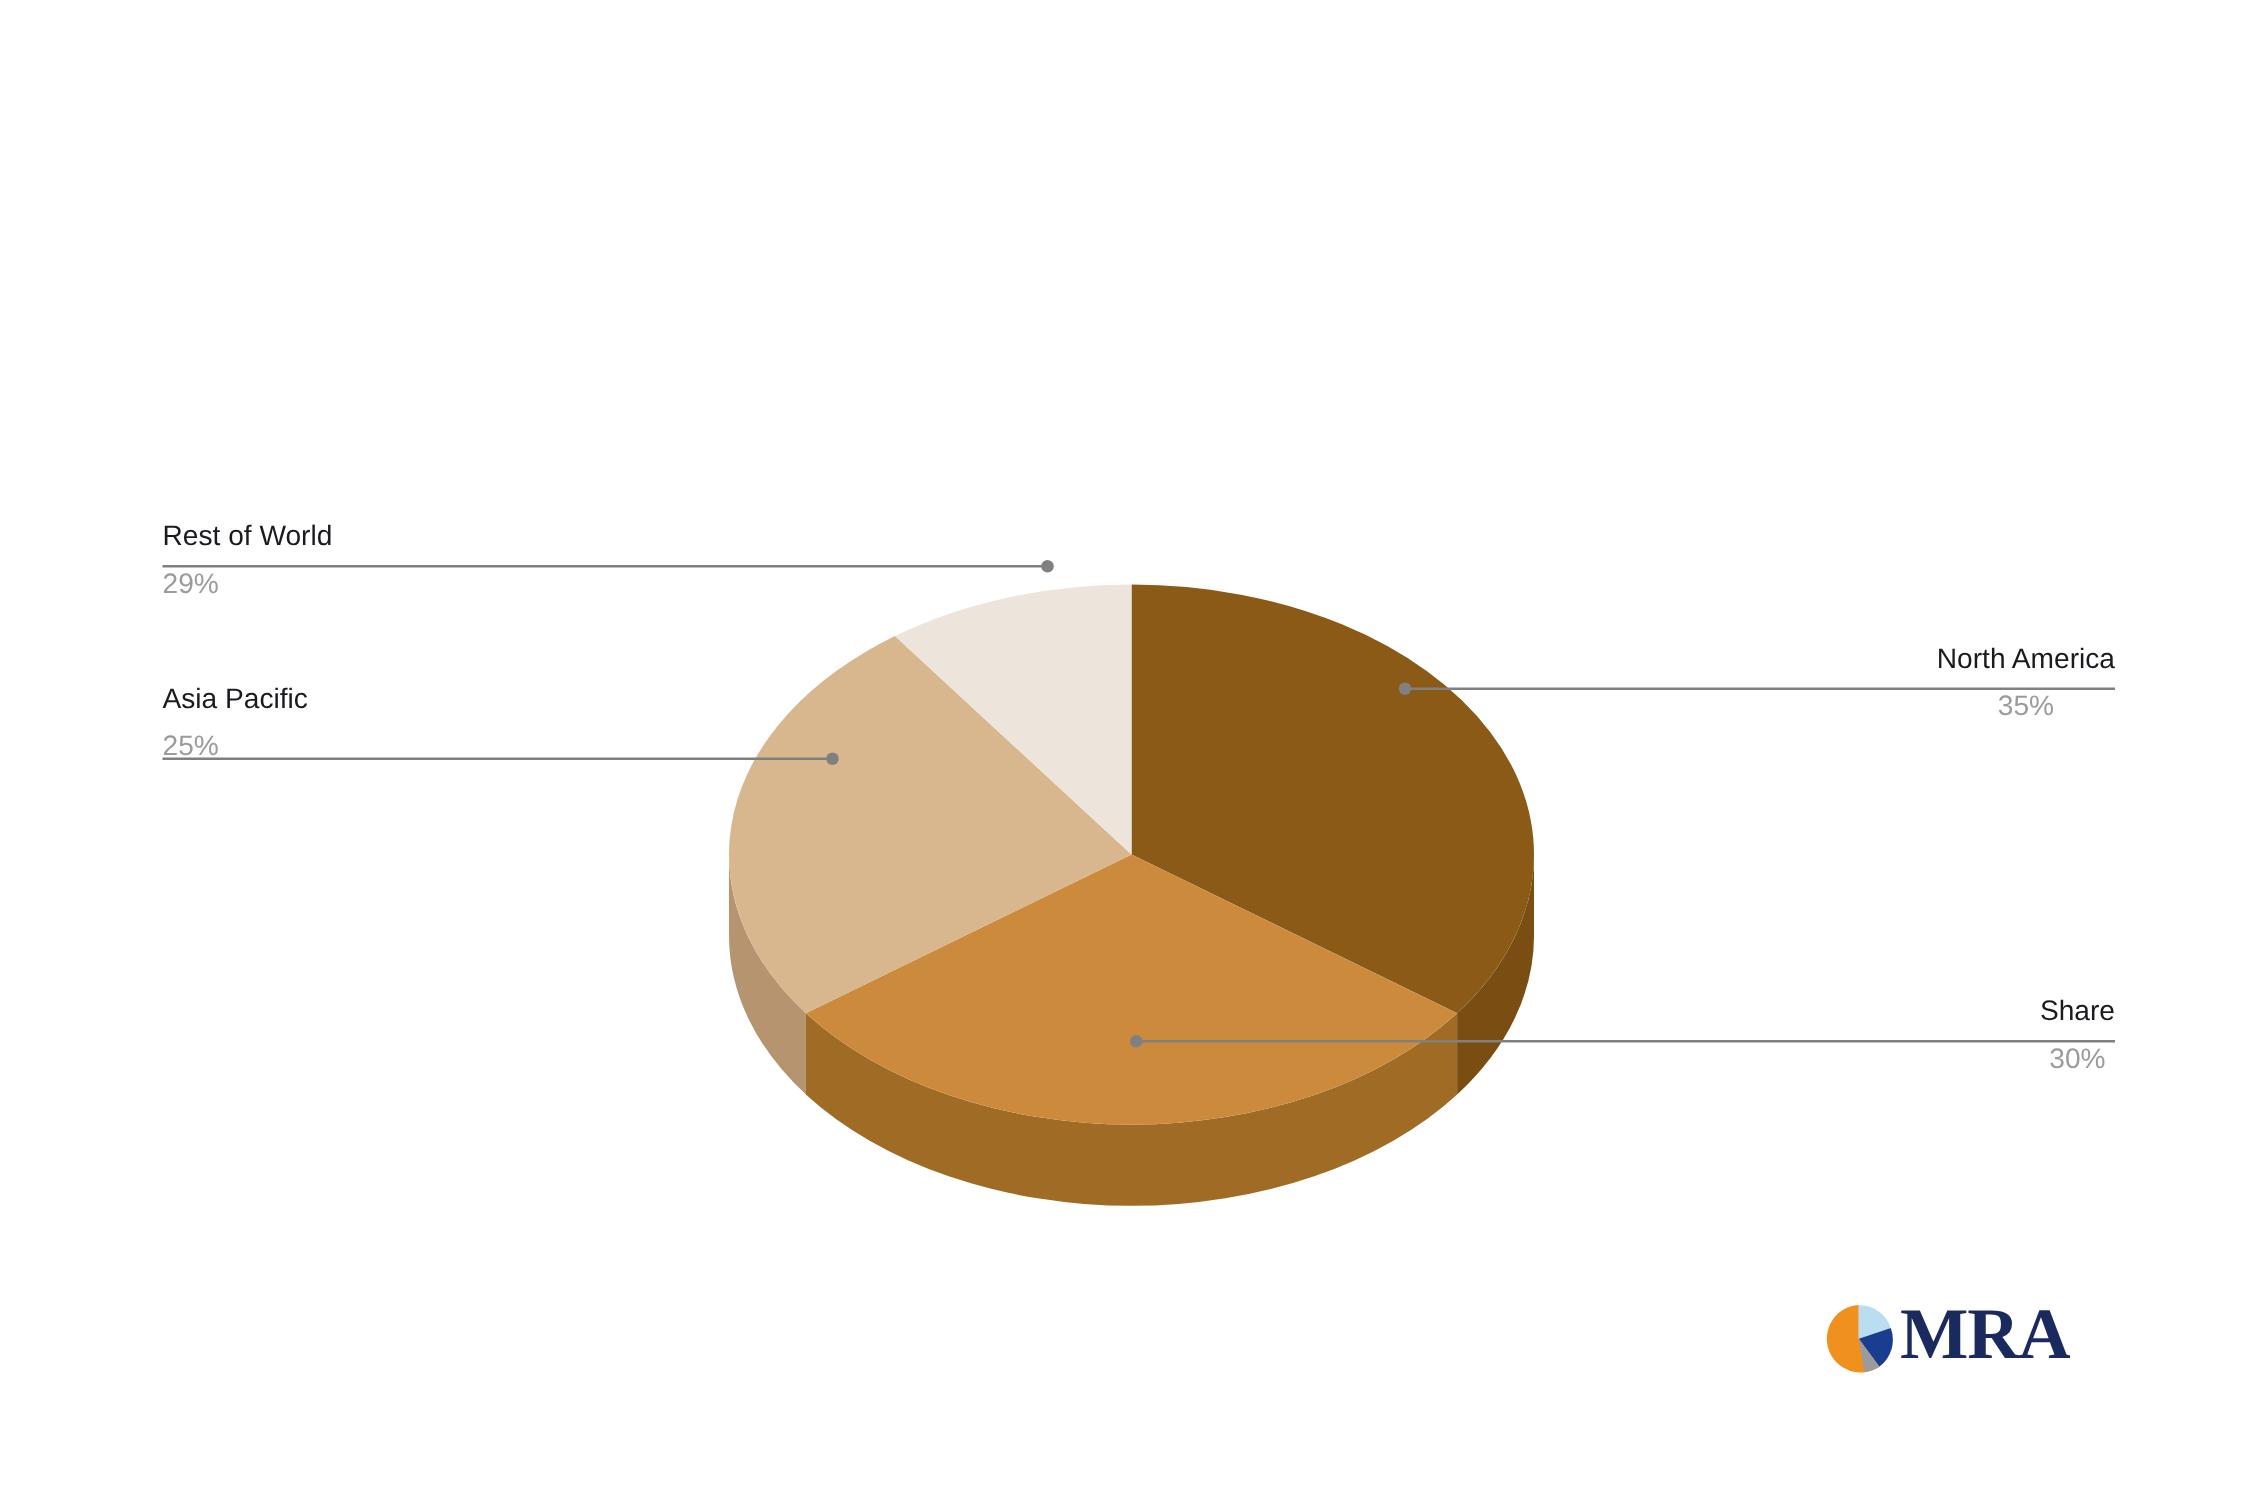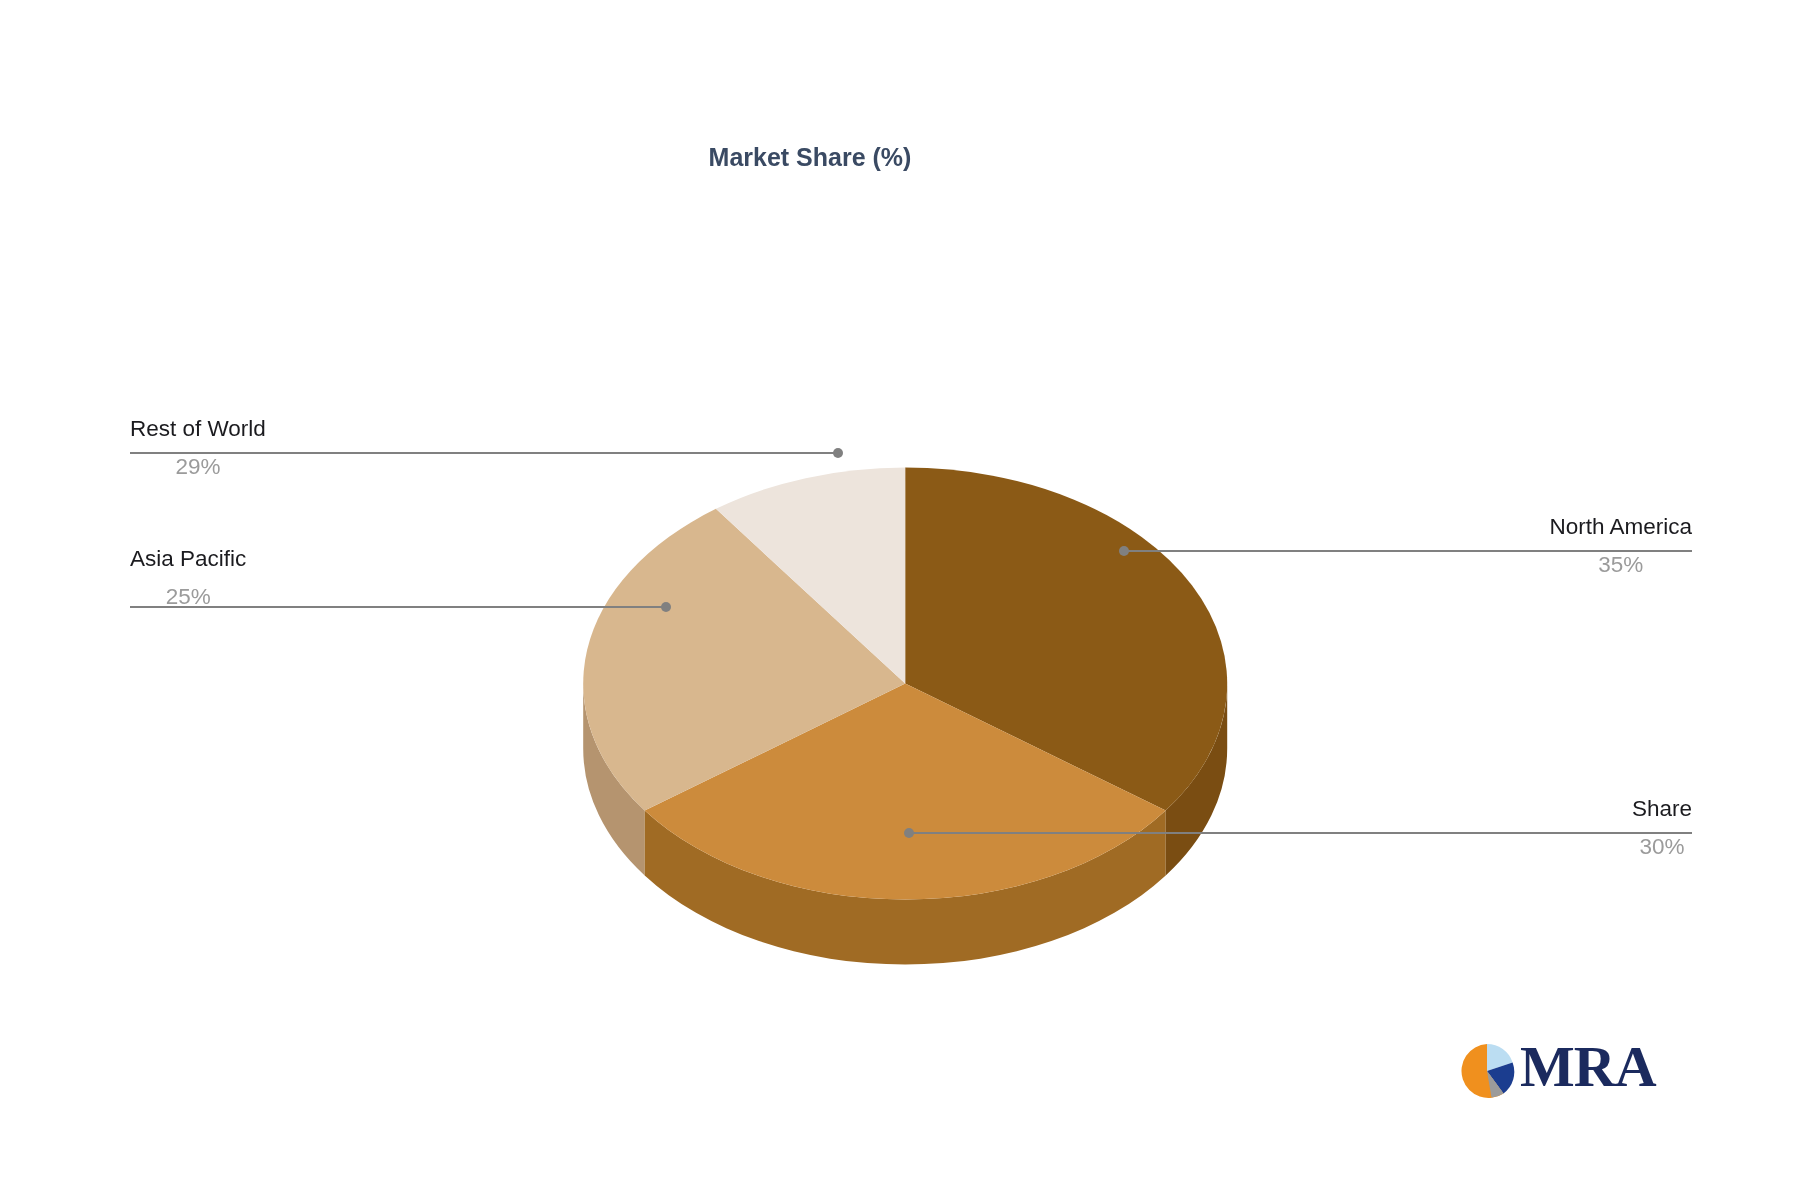--- a/index.html
+++ b/index.html
@@ -68,21 +68,21 @@
     display: block;
     padding-bottom: 7px;
   }
   .callout .cval {
     font-size: 22.5px;
     color: #9b9b9b;
     white-space: nowrap;
     display: block;
     padding-top: 8px;
   }
-  .callout.left { text-align: center; }
+  .callout.left { text-align: left; }
   .callout.right { text-align: center; }
 
   
   .logo {
     position: absolute;
     left: 1458px;
     top: 1042px;
     width: 190px;
     height: 62px;
     display: flex;
@@ -100,21 +100,20 @@
     margin-left: -2px;
     margin-top: -4px;
   }
 </style>
 </head>
 <body>
 
 <div class="page">
 
   <div class="title-block">
-    <div class="chart-subtitle">Market Share (%)</div>
   </div>
 
   <div class="chart-stage">
     <svg width="1800" height="1196" viewBox="0 0 1800 1196">
         <path d="M 644.6965278112671 810.5616144951742 A 322 216 0 0 1 583.2 683.6 L 583.2 748.6 A 322 216 0 0 0 644.6965278112671 875.5616144951742 Z" fill="#B5946F"></path>
         <path d="M 1165.703472188733 810.5616144951741 A 322 216 0 0 1 644.6965278112671 810.5616144951742 L 644.6965278112671 875.5616144951742 A 322 216 0 0 0 1165.703472188733 875.5616144951741 Z" fill="#A06B24"></path>
         <path d="M 1227.2 683.6 A 322 216 0 0 1 1165.703472188733 810.5616144951741 L 1165.703472188733 875.5616144951741 A 322 216 0 0 0 1227.2 748.6 Z" fill="#7A4D12"></path>
         <path d="M 905.2 683.6 L 905.2 467.6 A 322 216 0 0 1 1165.703472188733 810.5616144951741 Z" fill="#8B5A16"></path>
         <path d="M 905.2 683.6 L 1165.703472188733 810.5616144951741 A 322 216 0 0 1 644.6965278112671 810.5616144951742 Z" fill="#CC8B3C"></path>
         <path d="M 905.2 683.6 L 644.6965278112671 810.5616144951742 A 322 216 0 0 1 715.9331487618236 508.8523292150114 Z" fill="#D8B78E"></path>

